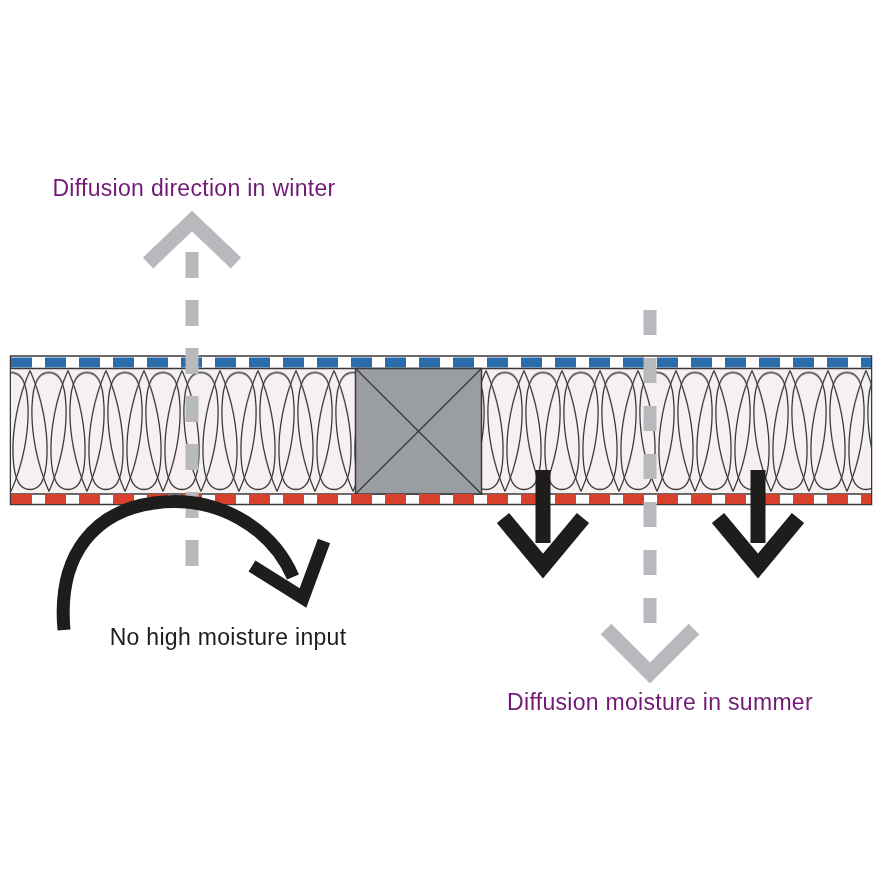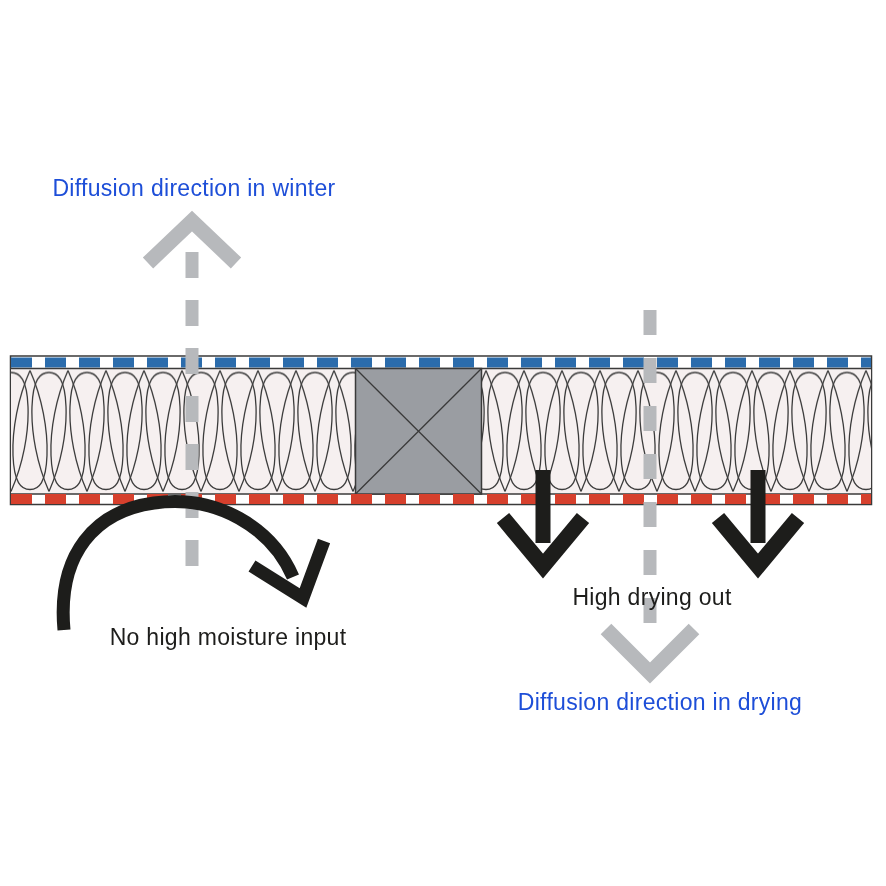--- a/index.html
+++ b/index.html
@@ -13,21 +13,21 @@
   }
   .canvas svg { position: absolute; left: 0; top: 0; }
   .lbl {
     position: absolute;
     transform: translateX(-50%);
     white-space: nowrap;
     font-size: 23px;
     line-height: 1.1;
     letter-spacing: 0.3px;
   }
-  .lbl.gray  { color: #1d4ed8; text-align: right; }
+  .lbl.gray  { color: #701a75; text-align: right; }
   .lbl.black { color: #1d1d1b; }
 </style>
 </head>
 <body>
 
 <div class="canvas">
 
   <svg width="886" height="886" viewBox="0 0 886 886">
     <defs>
       <pattern id="insPat" x="11" y="368.5" width="38" height="125.5" patternUnits="userSpaceOnUse">
@@ -84,17 +84,16 @@
     <g fill="none" stroke="#1d1d1b">
       <path d="M 64,630 C 57,553 96,511 154,503 C 217,494 272,528 293,577" stroke-width="13"></path>
       <polyline points="252,566 303,598 324,541" stroke-width="13"></polyline>
     </g>
   </svg>
 
   <div class="lbl gray" style="left:194px; top:176px">Diffusion direction in winter</div>
 
   <div class="lbl black" style="left:228px; top:625px">No high moisture input</div>
 
-  <div class="lbl black" style="left:652px; top:585px">High drying out</div>
 
-  <div class="lbl gray" style="left:660px; top:690px">Diffusion direction in drying</div>
+  <div class="lbl gray" style="left:660px; top:690px">Diffusion moisture in summer</div>
 
 </div>
 
 </body></html>

